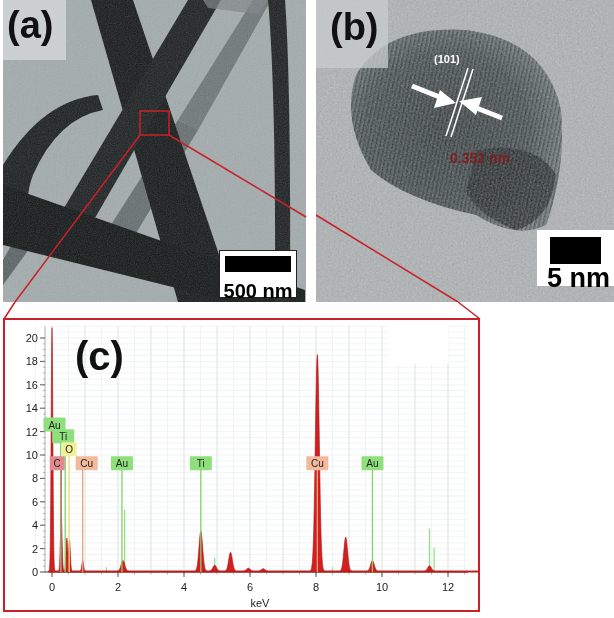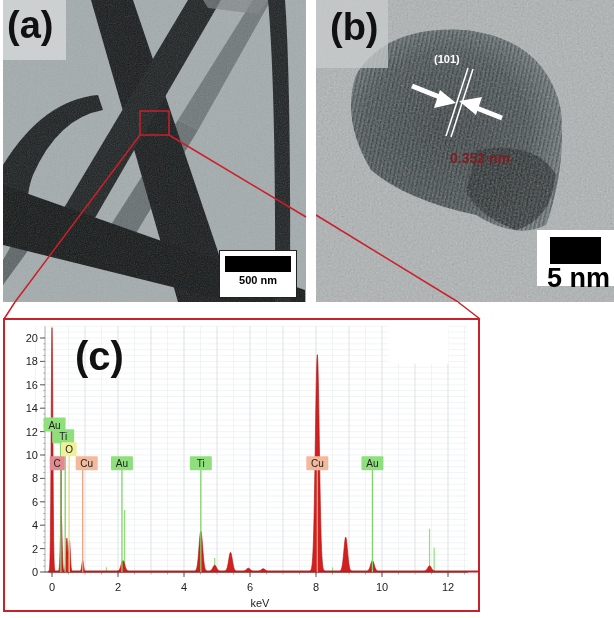--- a/index.html
+++ b/index.html
@@ -47,21 +47,21 @@
 
     <polygon points="200,0 265,0 255,14 205,8" fill="#7a8284" opacity="0.7"></polygon>
     <rect width="303" height="302" filter="url(#noiseA)"></rect>
 
     <rect x="137" y="111" width="29" height="24" fill="none" stroke="#c9202a" stroke-width="1.5"></rect>
   </svg>
   <div class="label-bg" style="left:0;top:0;width:63px;height:60px;"></div>
   <div class="panel-label" style="left:4px;top:4px;font-size:38px;">(a)</div>
   <div class="scalebar" style="left:216px;top:250px;width:76px;height:46px;">
     <div class="bar" style="left:5px;top:5px;width:66px;height:16px;"></div>
-    <div class="txt" style="top:23px;font-size:11px;">500 nm</div>
+    <div class="txt" style="top:29px;font-size:20px;">500 nm</div>
   </div>
 </div>
 
 <div class="panel" id="panel-b">
   <svg width="298" height="302" viewBox="0 0 298 302">
     <defs>
       <filter id="noiseB">
           <feTurbulence type="fractalNoise" baseFrequency="0.55" numOctaves="2" seed="7"></feTurbulence>
           <feColorMatrix type="saturate" values="0"></feColorMatrix>
           <feComponentTransfer>

